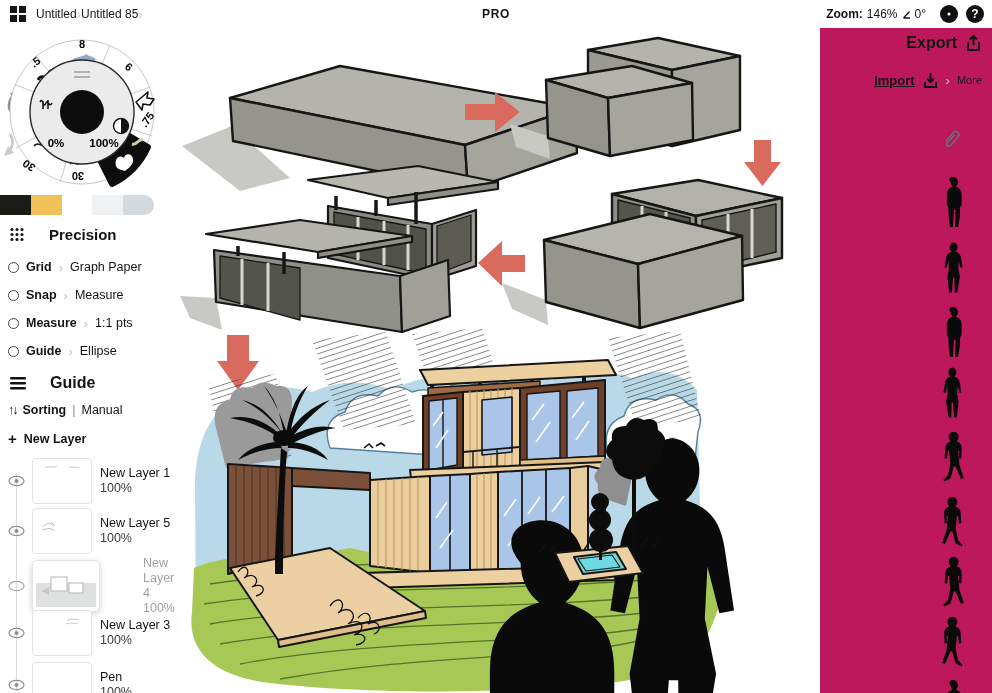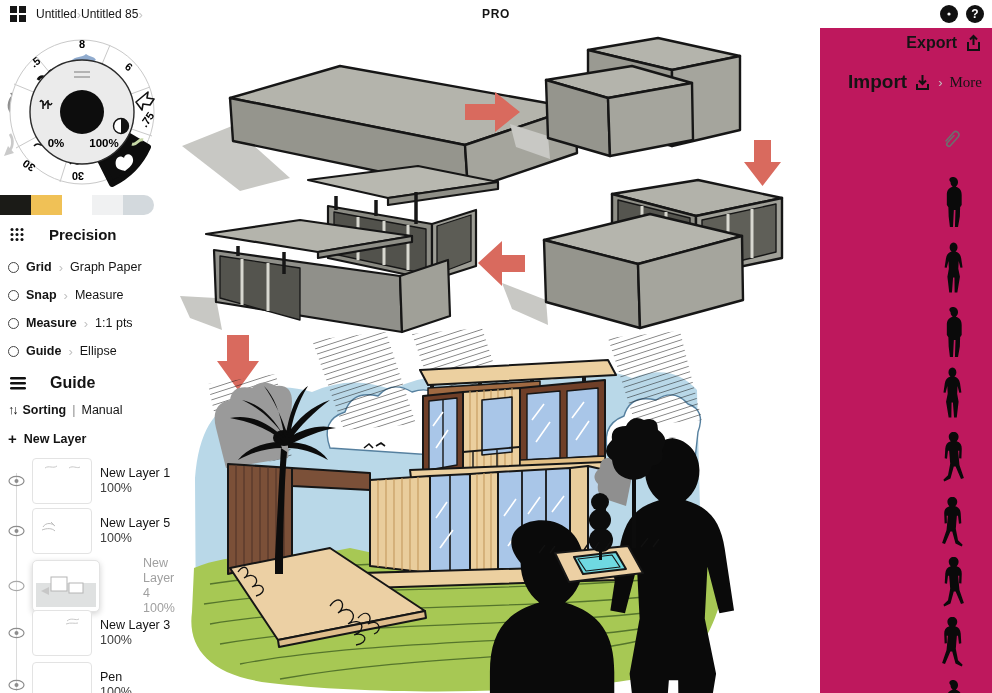--- a/index.html
+++ b/index.html
@@ -32,22 +32,22 @@
   .lthumb{width:58px;height:44px;background:#fff;border:1px solid #e3e3e3;border-radius:4px;flex:0 0 auto;overflow:hidden;}
   .lmeta{margin-left:8px;font-size:12.5px;line-height:15px;}
   .lmeta .op{color:#3c3c3c;}
   .lrow.hiddenlayer .lmeta{color:#a0a0a0;margin-left:43px;}
   .lrow.hiddenlayer .lmeta .op{color:#a0a0a0;}
   .lthumb.big{width:66px;height:50px;box-shadow:0 2px 6px rgba(0,0,0,.18);border-radius:5px;}
   
   .rightpanel{position:absolute;left:820px;top:28px;width:172px;height:665px;background:#be185d;}
   .exportrow{position:absolute;right:10px;top:6px;display:flex;align-items:center;gap:8px;font-size:16px;font-weight:bold;}
   .importrow{position:absolute;right:10px;top:43px;display:flex;align-items:center;gap:7px;}
-  .importrow .lbl{font-size:19px;font-weight:bold;}
-  .importrow .more{font-size:15px;font-weight:normal;font-family:Liberation Serif, serif;}
+  .importrow .lbl{font-size:13px;font-weight:bold;text-decoration:underline;}
+  .importrow .more{font-size:11px;font-weight:normal;}
   .clip{position:absolute;left:120px;top:98px;}
   .sil{position:absolute;left:112px;width:42px;height:54px;}
   
   .canvas{position:absolute;left:180px;top:28px;width:640px;height:665px;background:#fff;}
   svg text{font-family:"Liberation Sans",sans-serif;}
 </style>
 </head>
 <body>
 
 <div class="topbar">
@@ -57,20 +57,28 @@
       <i></i>
       <i></i>
     </div>
   <div class="crumbs">
     <span>Untitled</span>
     <span class="crumb-sep">›</span>
     <span>Untitled 85</span>
     <span class="crumb-sep">›</span>
   </div>
   <div class="pro">PRO</div>
+  <div class="zoomcluster">
+    <b>Zoom:</b>
+    <span>146%</span>
+    <svg width="9" height="9">
+        <path d="M1.5 8 L7.5 1.5 M1.5 8 L8 8" stroke="#141414" stroke-width="1.3" fill="none"></path>
+      </svg>
+    <span>0°</span>
+  </div>
   <div class="roundbtn" style="right:34px">
     <svg width="16" height="16" viewBox="0 0 16 16">
       <circle cx="8" cy="8" r="5.4" fill="none" stroke="#111" stroke-width="3.2" stroke-dasharray="2.6 1.85"></circle>
       <circle cx="8" cy="8" r="3.4" fill="#111"></circle>
         <circle cx="8" cy="8" r="1.6" fill="#fff"></circle>
     </svg>
   </div>
   <div class="roundbtn" style="right:8px">
     <span>?</span>
   </div>

